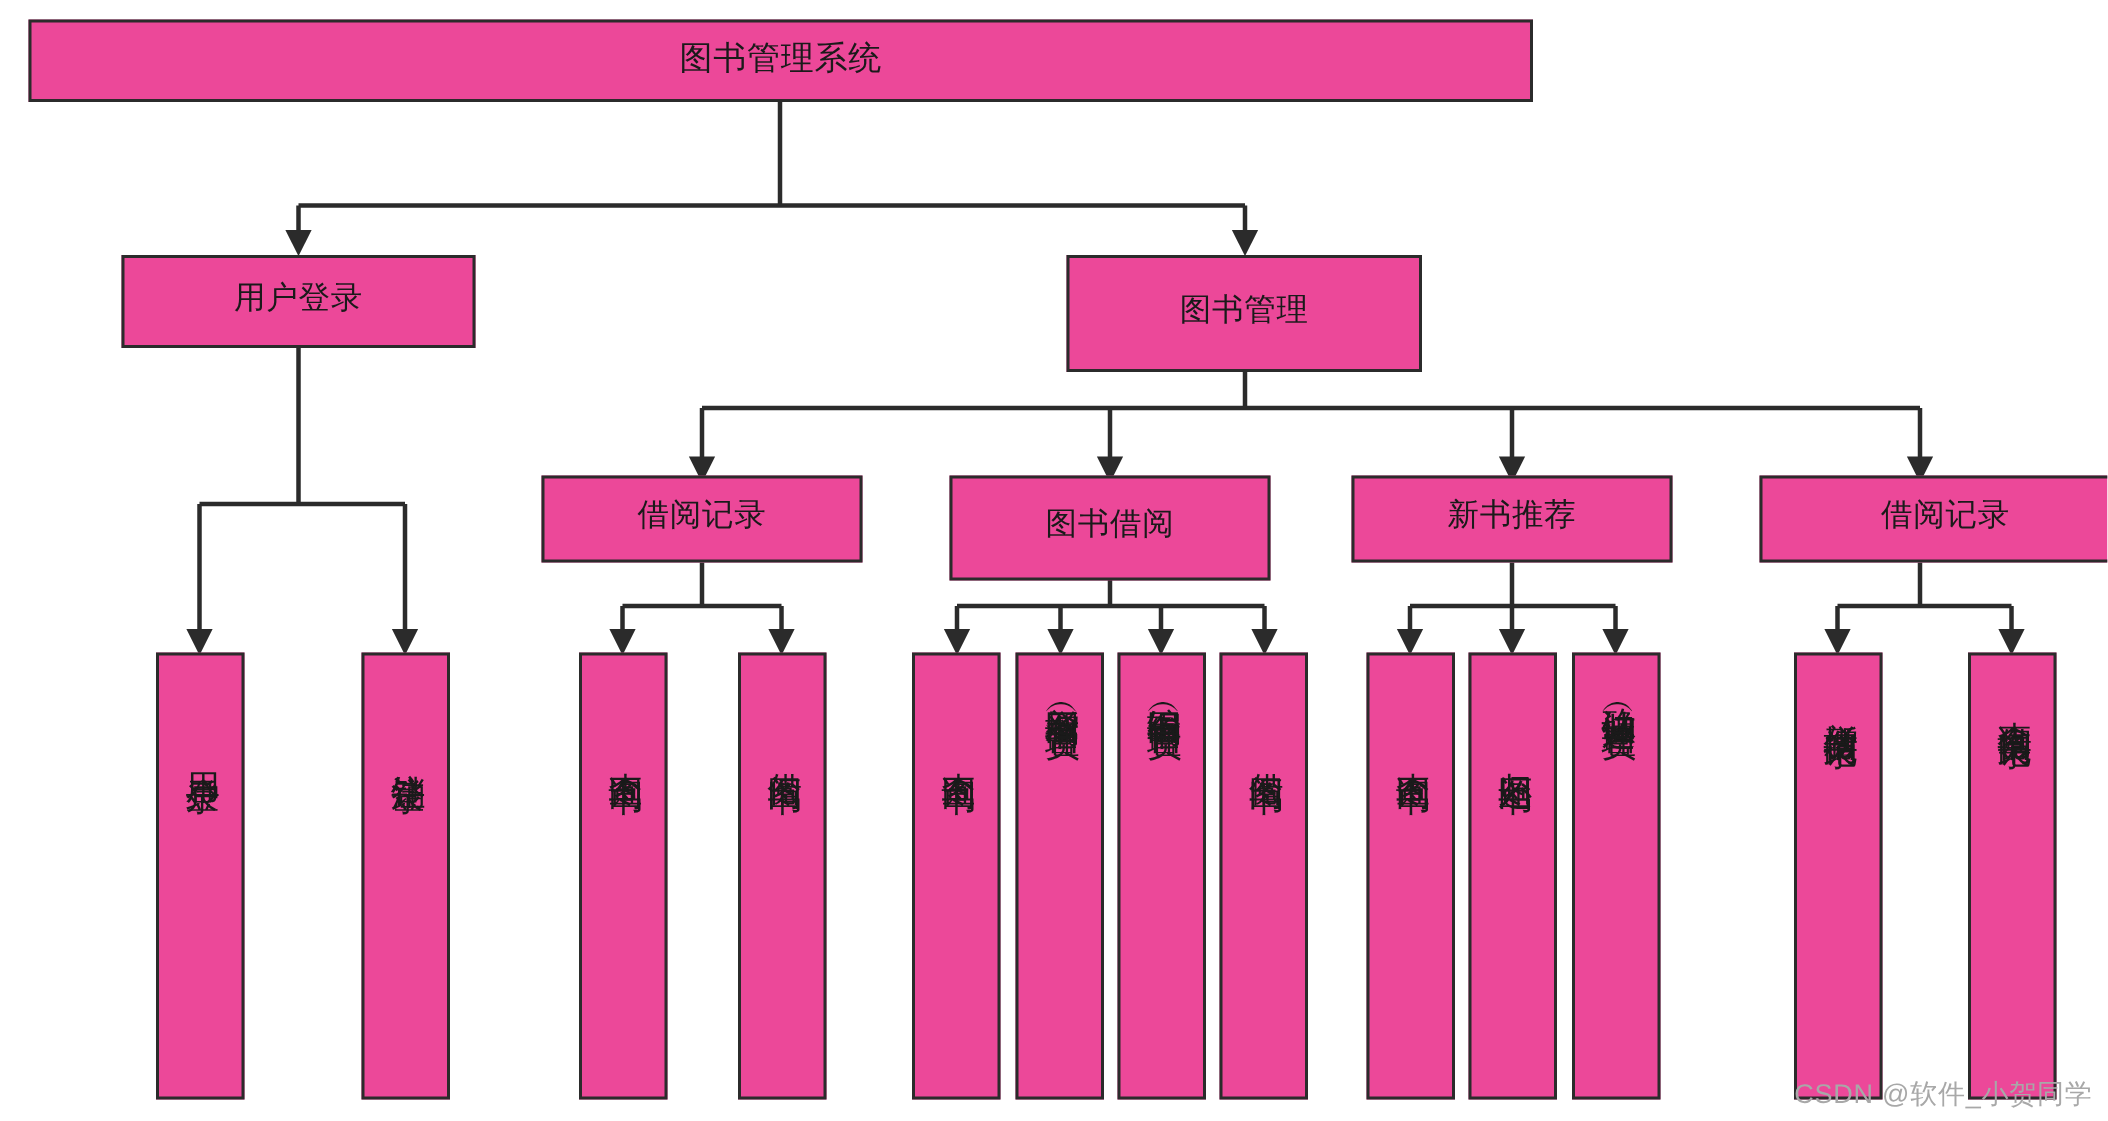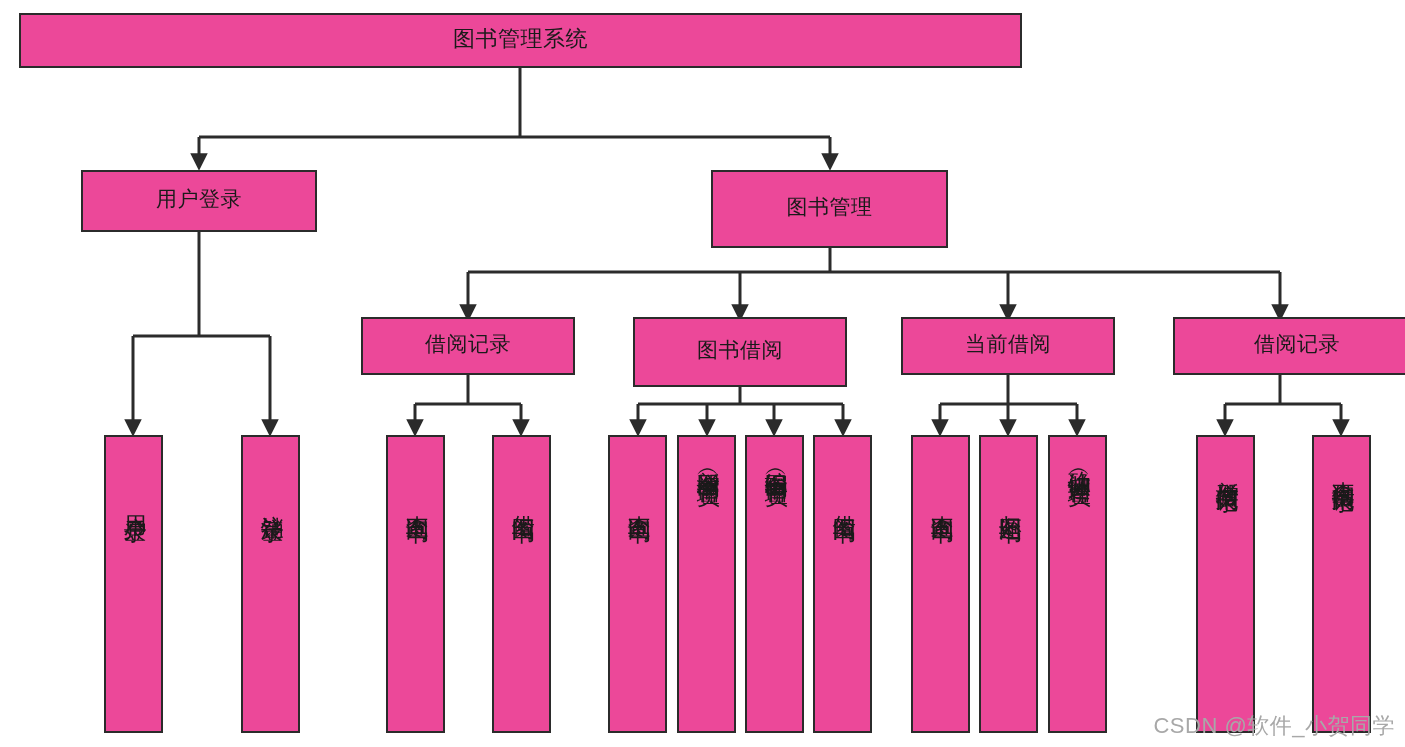--- a/index.html
+++ b/index.html
@@ -64,21 +64,21 @@
   .node.vert.tall .label {
     padding-top: 6px;
   }
   #root-node .label {
     font-size: 22px;
   }
   #watermark {
     position: absolute;
     right: 10px;
     bottom: 6px;
-    font-size: 22px;
+    font-size: 18px;
     color: #a8a8a8;
     letter-spacing: 0.5px;
     white-space: nowrap;
   }
 </style>
 </head>
 <body>
 
 <div id="canvas">
 
@@ -143,21 +143,21 @@
     <span class="label">图书管理</span>
   </div>
 
   <div class="node horiz" style="left:361px; top:317px; width:214px; height:58px;">
     <span class="label">借阅记录</span>
   </div>
   <div class="node horiz" style="left:633px; top:317px; width:214px; height:70px;">
     <span class="label">图书借阅</span>
   </div>
   <div class="node horiz" style="left:901px; top:317px; width:214px; height:58px;">
-    <span class="label">当前借阅</span>
+    <span class="label">新书推荐</span>
   </div>
   <div class="node horiz" style="left:1173px; top:317px; width:248px; height:58px;">
     <span class="label">借阅记录</span>
   </div>
 
   <div class="node vert mid" style="left:104px; top:435px; width:59px; height:298px;">
     <span class="label">用户登录</span>
   </div>
   <div class="node vert mid" style="left:241px; top:435px; width:59px; height:298px;">
     <span class="label">注销登录</span>

